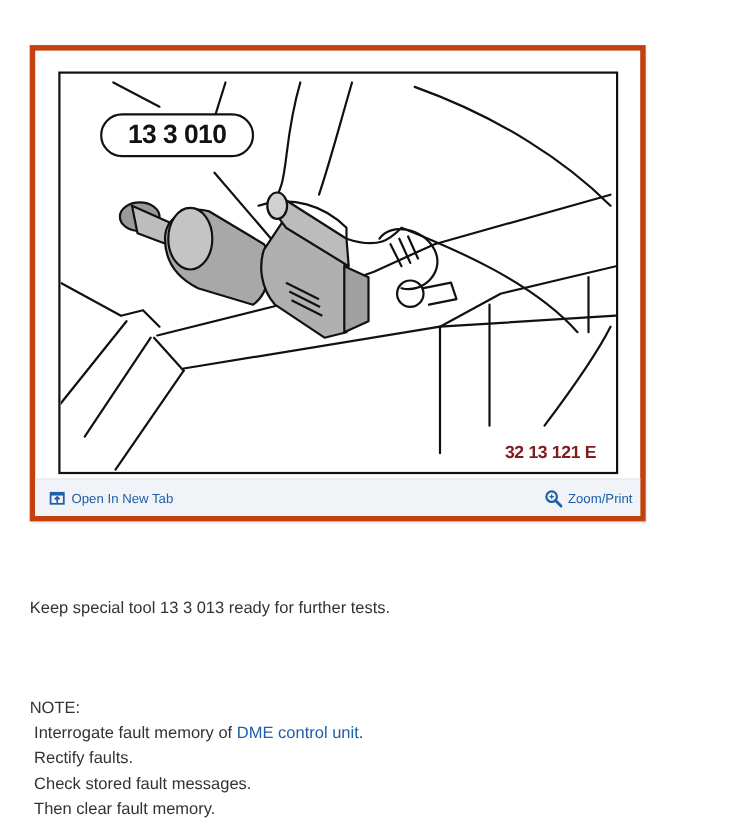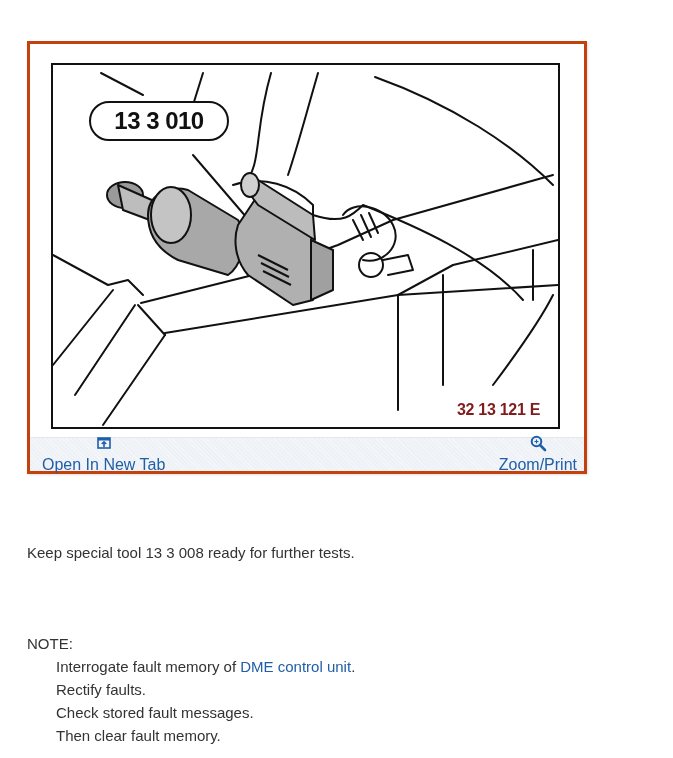--- a/index.html
+++ b/index.html
@@ -2,21 +2,21 @@
 <html><head>
   <meta charset="utf-8">
   <style>
     html, body { margin: 0; padding: 0; background: #ffffff; }
     body {
       width: 673px; height: 758px; position: relative; overflow: hidden;
       font-family: "Liberation Sans", sans-serif; color: #333333;
     }
     .figure-box {
       position: absolute; left: 27px; top: 41px; width: 560px; height: 433px;
-      border: 3px solid #c2410c; box-sizing: border-box; background: #ffffff;
+      border: 5px solid #c2410c; box-sizing: border-box; background: #ffffff;
       box-shadow: 1px 1px 2px rgba(0,0,0,0.12);
     }
     .diagram {
       position: absolute; left: 21px; top: 19px; width: 509px; height: 366px;
       border: 2px solid #111; box-sizing: border-box; background: #fff; overflow: hidden;
     }
     .diagram svg { position: absolute; left: 0; top: 0; }
     .callout {
       position: absolute; left: 36px; top: 36px; width: 140px; height: 40px;
       border: 2.5px solid #111; border-radius: 20px; box-sizing: border-box;
@@ -30,31 +30,31 @@
     }
     .caption-bar {
       position: absolute; left: 0; bottom: 0; width: 100%; height: 34px;
       background: #eef2f6; border-top: 1px solid #e4e8ec;
       display: flex; align-items: center; justify-content: space-between;
       padding: 0 7px 0 12px; box-sizing: border-box;
       background-image: repeating-linear-gradient(45deg, rgba(255,255,255,0.35) 0 1px, transparent 1px 3px);
     }
     .cap-link {
       display: flex; align-items: center; gap: 5px; color: #1f5ea8;
-      font-size: 16px; text-decoration: none; cursor: pointer; flex-direction: column;
+      font-size: 12px; text-decoration: none; cursor: pointer;
     }
     .icon { display: inline-block; width: 16px; height: 16px; }
     .text-block {
       position: absolute; left: 27px; top: 541px; font-size: 15px; line-height: 23px;
     }
     .note-block {
       position: absolute; left: 27px; top: 632px; font-size: 15px; line-height: 23px;
     }
     .note-title { font-weight: normal; }
-    .note-line { padding-left: 4px; margin-left: 25px; }
+    .note-line { padding-left: 4px; }
     .blue-link { color: #1f5ea8; text-decoration: none; cursor: pointer; }
   </style>
 </head>
 <body>
 
 <div class="figure-box">
   <div class="diagram">
     <svg width="505" height="362" viewBox="0 0 505 362">
       <g fill="none" stroke="#111" stroke-width="2" stroke-linecap="round" stroke-linejoin="round">
 
@@ -121,21 +121,21 @@
           <path d="M10 10 L15 15" stroke="#1f5ea8" stroke-width="2.6" stroke-linecap="round"></path>
           <path d="M6.5 4.5 L6.5 8.5 M4.5 6.5 L8.5 6.5" stroke="#1f5ea8" stroke-width="1.2"></path>
         </svg>
       </span>
       <span>Zoom/Print</span>
     </a>
   </div>
 </div>
 
 <div class="text-block">
-  <div>Keep special tool 13 3 008 ready for further tests.</div>
+  <div>Keep special tool 13 3 013 ready for further tests.</div>
 </div>
 
 <div class="note-block">
   <div class="note-title">NOTE:</div>
   <div class="note-line"><span>Interrogate fault memory of </span><a class="blue-link">DME control unit</a><span>.</span></div>
   <div class="note-line">Rectify faults.</div>
   <div class="note-line">Check stored fault messages.</div>
   <div class="note-line">Then clear fault memory.</div>
 </div>
 

